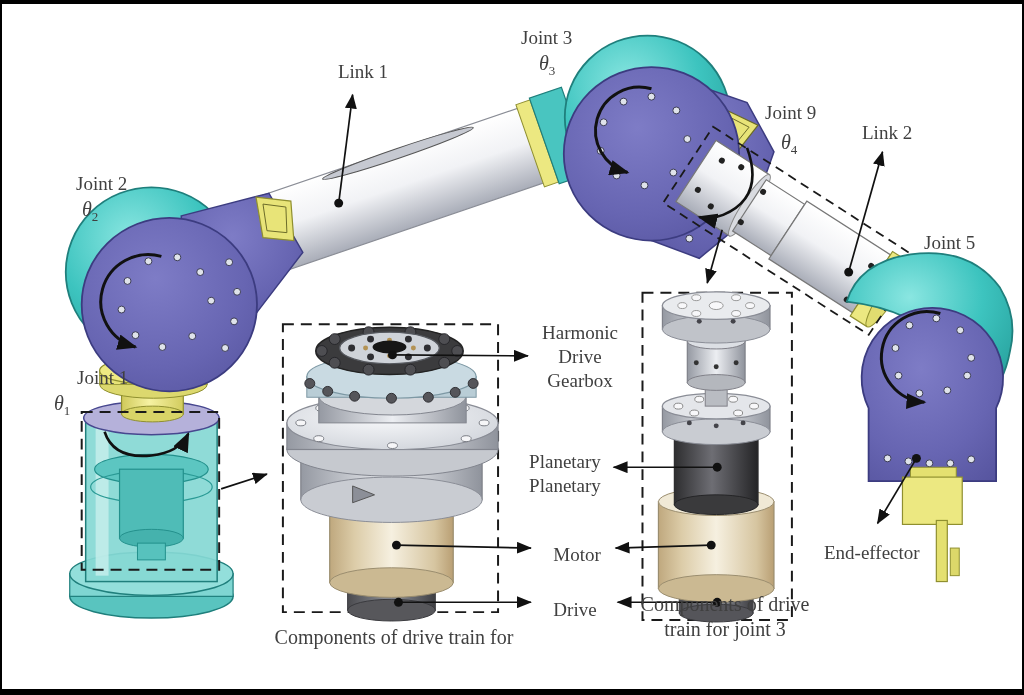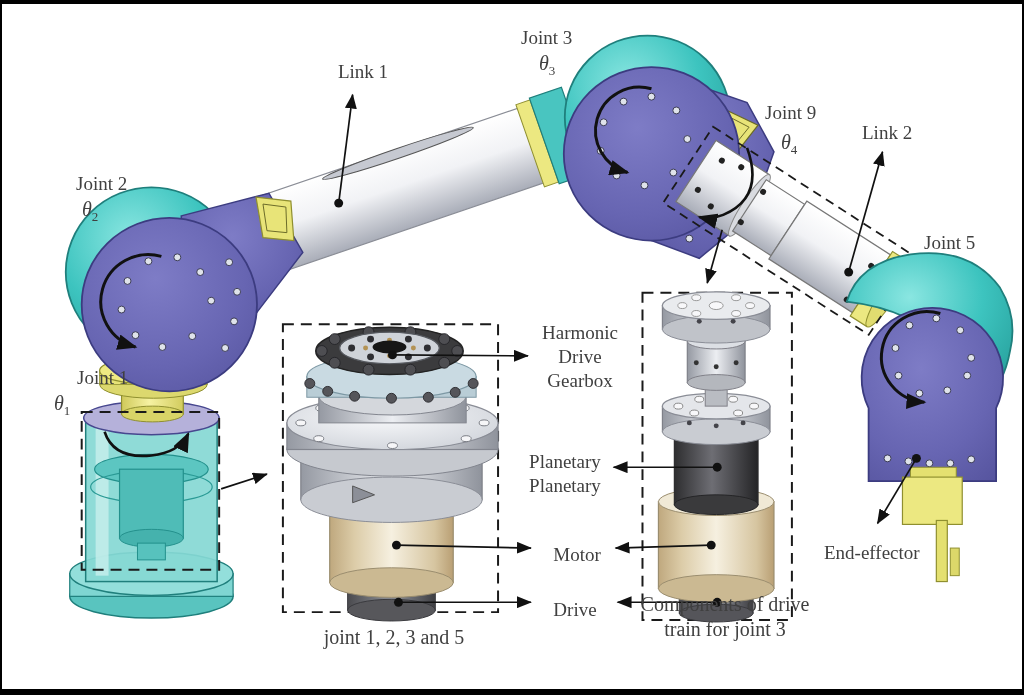--- a/index.html
+++ b/index.html
@@ -409,21 +409,21 @@
   <div class="h3line">Planetary</div>
   <div class="h3line">Planetary</div>
 </div>
 
 <div class="lbl ctr" style="left:575px;top:539px;">Motor</div>
 <div class="lbl ctr" style="left:573px;top:594px;">Drive</div>
 
 <div class="lbl" style="left:822px;top:537px;">End-effector</div>
 
 <div class="lbl ctr caption" style="left:392px;top:621px;">
-  <div>joint 1, 2, 3 and 5</div>
+  <div>Components of drive train for</div>
 </div>
 
 <div class="lbl ctr caption" style="left:723px;top:588px;">
   <div>Components of drive</div>
   <div>train for joint 3</div>
 </div>
 
 </div>
 
 </body></html>

